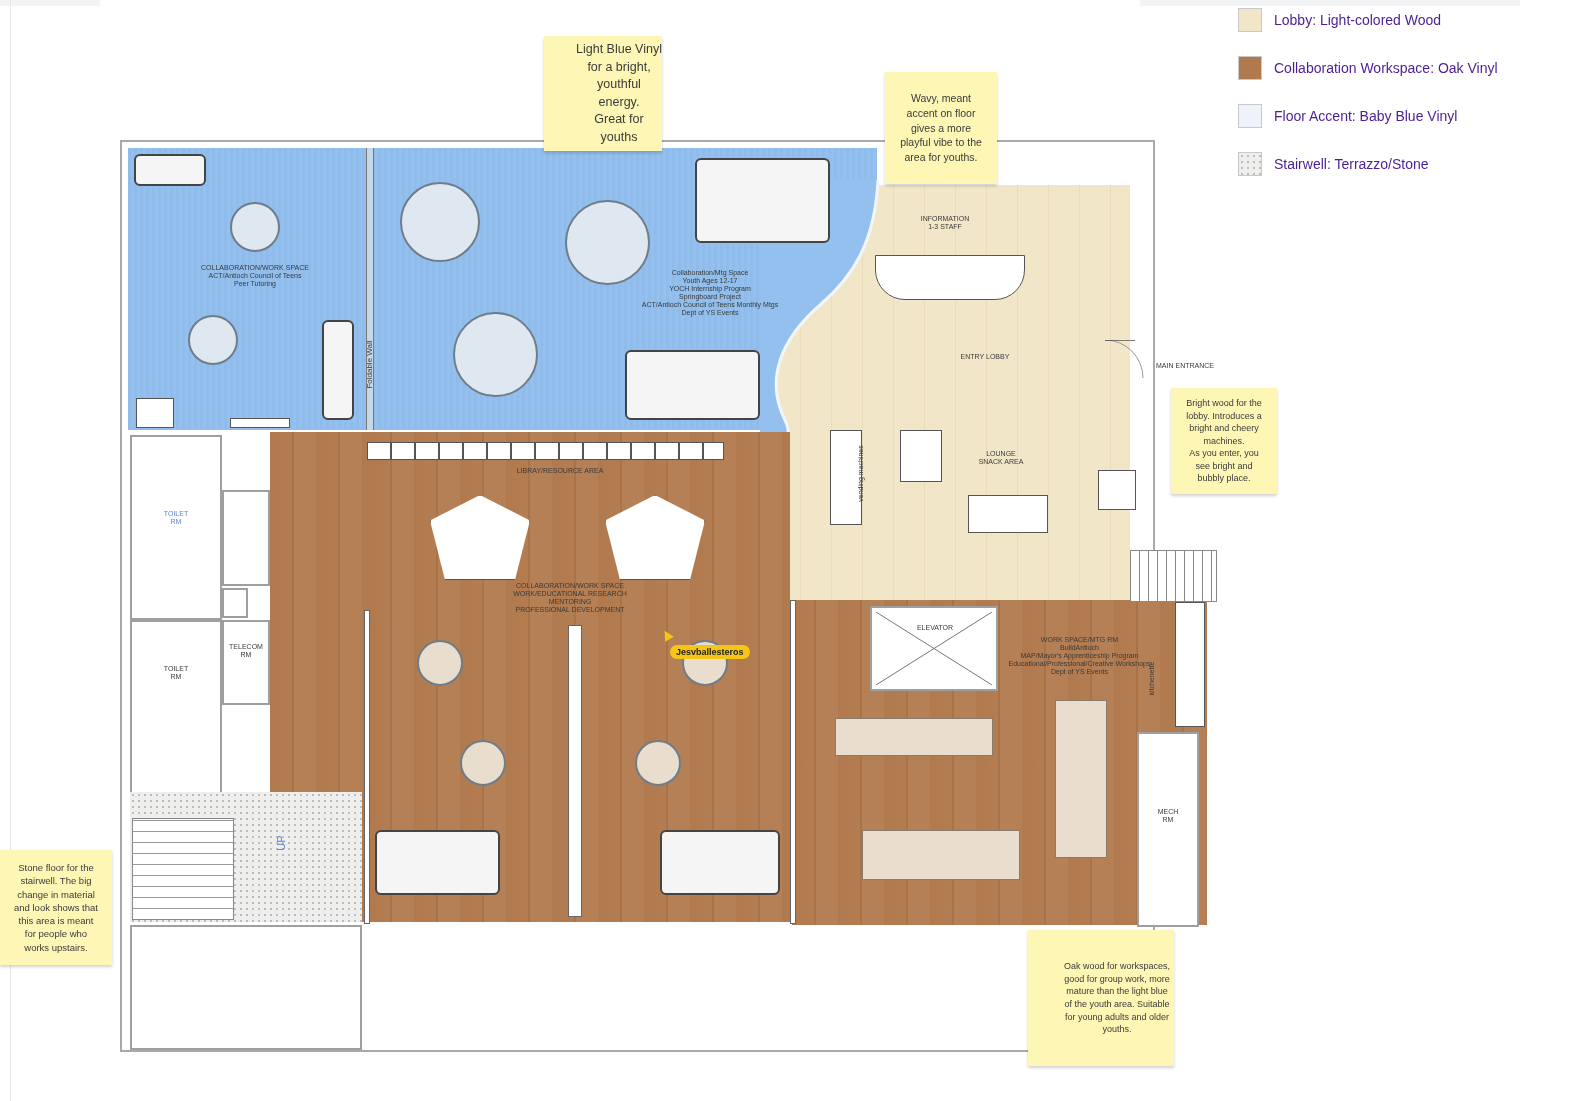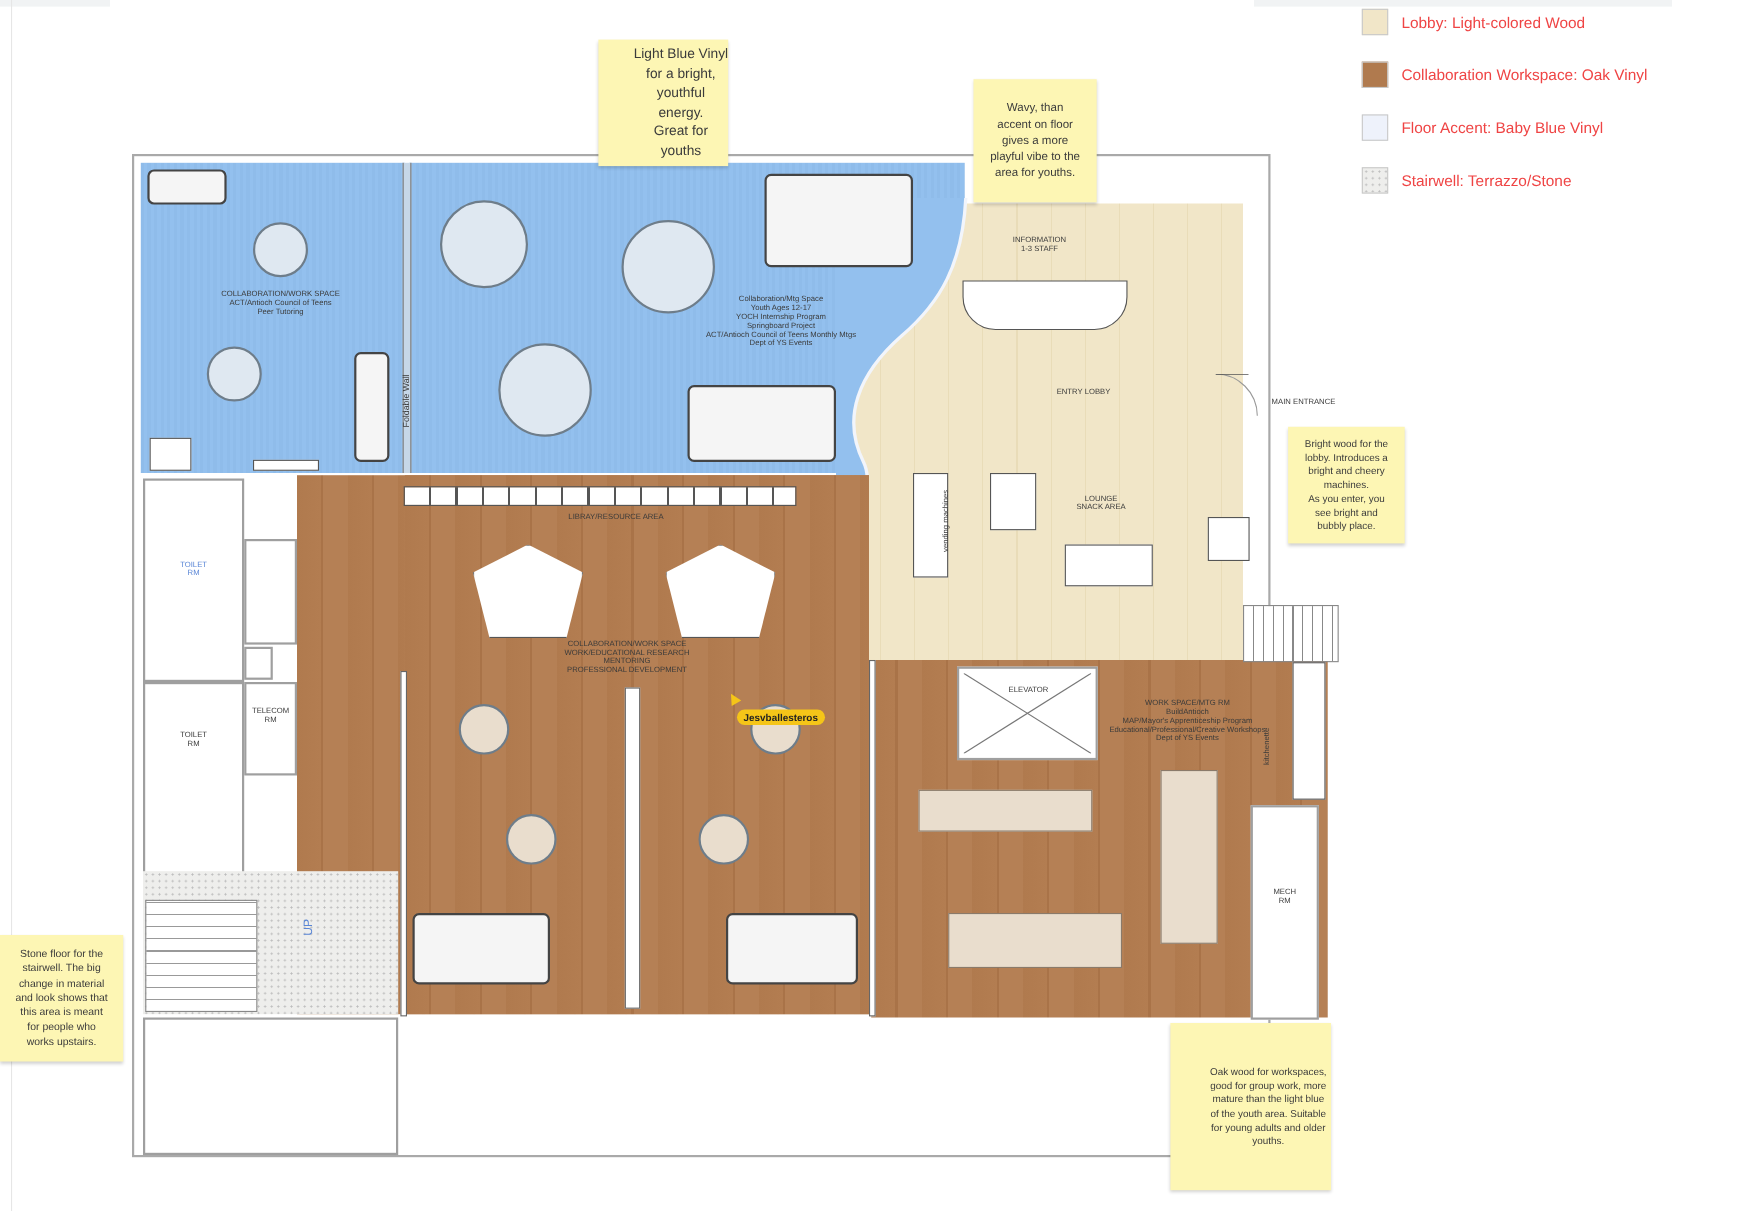--- a/index.html
+++ b/index.html
@@ -6,21 +6,21 @@
   body{width:1584px;height:1101px;position:relative;overflow:hidden;background:#ffffff;font-family:"Liberation Sans",sans-serif;}
   .abs{position:absolute;}
   .topbar{left:0;top:0;width:100px;height:6px;background:#f1f3f4;}
   .topbar2{left:1140px;top:0;width:380px;height:6px;background:#f1f3f4;}
   .leftline{left:10px;top:0;width:1px;height:1101px;background:#e6e6e6;}
 
   
   .legend{left:1238px;top:8px;width:300px;}
   .legend-item{display:flex;align-items:center;height:24px;margin-bottom:24px;}
   .swatch{width:24px;height:24px;border:1px solid #c9c9c9;box-sizing:border-box;margin-right:12px;display:flex;align-items:center;justify-content:center;font-size:4px;color:#333;}
-  .legend-label{color:#ef4444;font-size:14px;}
+  .legend-label{color:#4c1d95;font-size:14px;}
 
   
   .bldg-outline{border:2px solid #9a9a9a;box-sizing:border-box;}
   .blue{background:repeating-linear-gradient(90deg,#8fbcea 0,#8fbcea 3px,#93c0ee 3px,#93c0ee 6px);}
   .wood-light{background:repeating-linear-gradient(90deg,#f1e6c8 0,#f1e6c8 30px,#e9dcb8 30px,#e9dcb8 31px);}
   .oak{background:repeating-linear-gradient(90deg,#b07a4e 0,#b37d51 22px,#a97348 22px,#a97348 24px,#b58055 24px,#b58055 46px);}
   .stone{background:#eeeeec;background-image:radial-gradient(#bdbdbd 0.8px,transparent 1px);background-size:6px 6px;}
   .white-room{background:#ffffff;border:2px solid #9f9f9f;box-sizing:border-box;}
   .room-label{font-size:7px;color:#3a3a3a;text-align:center;text-transform:none;line-height:1.15;white-space:pre-line;}
   .room-label.blue-text{color:#5a86d6;}
@@ -191,37 +191,37 @@
 </div>
 
 <div class="abs cursor-arrow" style="left:662px;top:630px;"></div>
 <div class="abs cursor-tag" style="left:670px;top:645px;">Jesvballesteros</div>
 
 <div class="abs sticky" style="left:544px;top:36px;width:118px;height:115px;font-size:12.5px;padding-left:32px;">Light Blue Vinyl
 for a bright,
 youthful energy.
 Great for
 youths</div>
-<div class="abs sticky" style="left:885px;top:72px;width:112px;height:112px;font-size:10.5px;">Wavy, than
+<div class="abs sticky" style="left:885px;top:72px;width:112px;height:112px;font-size:10.5px;">Wavy, meant
 accent on floor
 gives a more
 playful vibe to the
 area for youths.</div>
 <div class="abs sticky" style="left:1171px;top:388px;width:106px;height:106px;font-size:9px;">Bright  wood for the
 lobby. Introduces a
 bright and cheery
 machines.
 As you enter, you
 see bright and
 bubbly place.</div>
 <div class="abs sticky" style="left:0;top:850px;width:112px;height:115px;font-size:9.5px;">Stone floor for the
 stairwell. The big
 change in material
 and look shows that
 this area is meant
 for people who
 works upstairs.</div>
-<div class="abs sticky" style="left:1064px;top:930px;width:146px;height:152px;font-size:9px;padding-left:32px;">Oak wood for workspaces,
+<div class="abs sticky" style="left:1028px;top:930px;width:146px;height:136px;font-size:9px;padding-left:32px;">Oak wood for workspaces,
 good for group work, more
 mature than the light blue
 of the youth area. Suitable
 for young adults and older
 youths.</div>
 
 </body></html>

